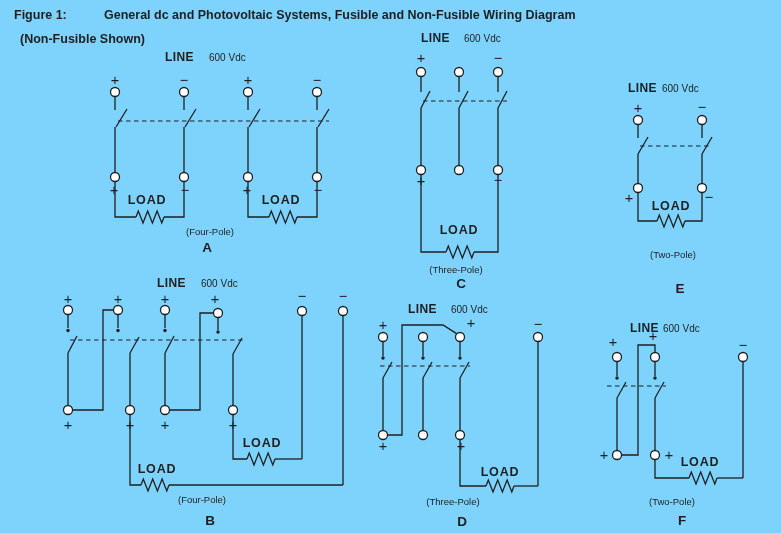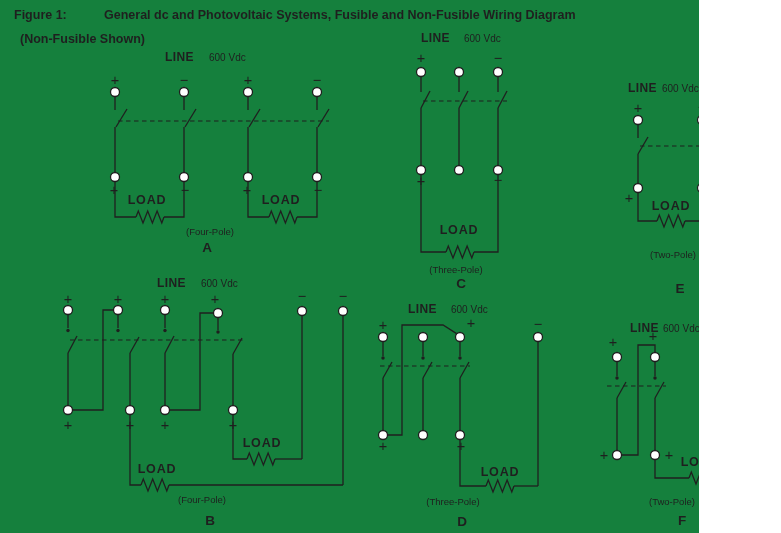--- a/index.html
+++ b/index.html
@@ -1,16 +1,16 @@
 <!DOCTYPE html>
 <html><head>
 <meta charset="utf-8">
 <style>
   html,body{margin:0;padding:0;background:#fff}
-  .page{position:relative;width:699px;height:533px;background:#15803d;font-family:"Liberation Sans",sans-serif;overflow:hidden}
+  .page{position:relative;width:781px;height:533px;background:#7dd3fc;font-family:"Liberation Sans",sans-serif;overflow:hidden}
   svg{display:block}
   .w{stroke:#1f1f1f;stroke-width:1.3;fill:none;stroke-linecap:butt}
   .res{stroke:#1f1f1f;stroke-width:1.3;fill:none;stroke-linejoin:miter}
   .dash{stroke:#1f1f1f;stroke-width:1.1;fill:none;stroke-dasharray:4.5 3.5}
   .term{fill:#ffffff;stroke:#1f1f1f;stroke-width:1.3}
   .dot{fill:#1f1f1f;stroke:none}
   text{fill:#1f1f1f}
   .t-head{font-size:12.5px;font-weight:bold}
   .t-line{font-size:12px;font-weight:bold;letter-spacing:.4px}
   .t-v{font-size:10px}

